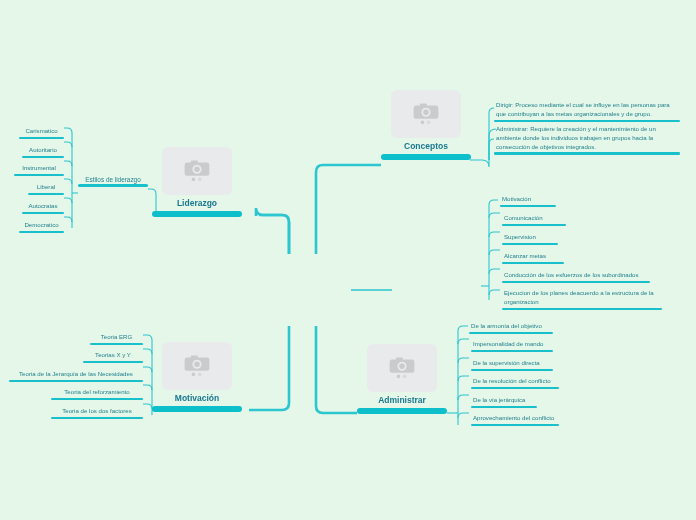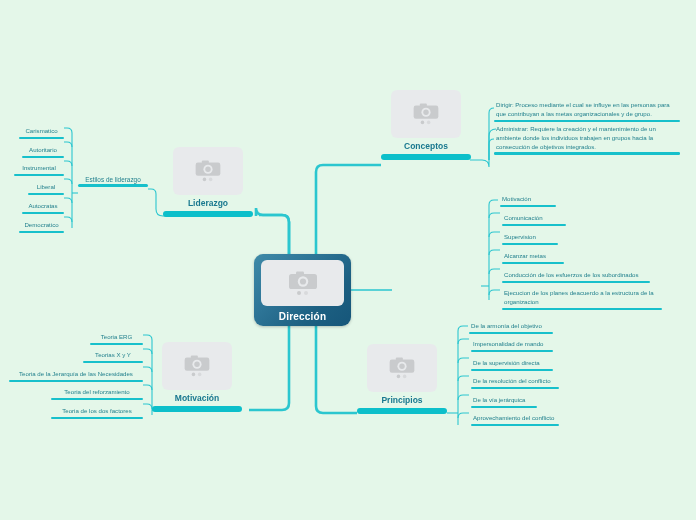--- a/index.html
+++ b/index.html
@@ -191,33 +191,20 @@
       <path d="M161,410 L152,410" stroke-width="1.1"></path>
       <path d="M152,340 L152,415" stroke-width="1.1"></path>
       <path d="M152,340 Q152,335 147,335 L143,335" stroke-width="1.1"></path>
       <path d="M152,354 Q152,349 147,349 L143,349" stroke-width="1.1"></path>
       <path d="M152,372 Q152,367 147,367 L143,367" stroke-width="1.1"></path>
       <path d="M152,390 Q152,385 147,385 L143,385" stroke-width="1.1"></path>
       <path d="M152,409 Q152,404 147,404 L143,404" stroke-width="1.1"></path>
     </g>
   </svg>
 
-  <div class="root-node">
-    <div class="root-thumb">
-      <svg class="cam" width="34" height="27" viewBox="0 0 34 27">
-        <rect x="3" y="4" width="28" height="15" rx="2.6" fill="#c9cbcd"></rect>
-        <rect x="10" y="1.5" width="8" height="3.5" rx="1.2" fill="#c9cbcd"></rect>
-        <circle cx="17" cy="11.5" r="5.2" fill="#e8eaec"></circle>
-        <circle cx="17" cy="11.5" r="3.1" fill="#c9cbcd"></circle>
-        <circle cx="13" cy="23" r="2" fill="#c9cbcd"></circle>
-        <circle cx="20" cy="23" r="2" fill="#d8dadc"></circle>
-      </svg>
-    </div>
-    <div class="root-label">Dirección</div>
-  </div>
 
   <div class="branch" style="left:381px; top:90px; width:90px;">
     <div class="branch-thumb">
       <svg class="cam" width="30" height="24" viewBox="0 0 34 27">
         <rect x="3" y="4" width="28" height="15" rx="2.6" fill="#c9cbcd"></rect>
         <rect x="10" y="1.5" width="8" height="3.5" rx="1.2" fill="#c9cbcd"></rect>
         <circle cx="17" cy="11.5" r="5.2" fill="#e8eaec"></circle>
         <circle cx="17" cy="11.5" r="3.1" fill="#c9cbcd"></circle>
         <circle cx="13" cy="23" r="2" fill="#c9cbcd"></circle>
         <circle cx="20" cy="23" r="2" fill="#d8dadc"></circle>
@@ -266,21 +253,21 @@
     <div class="branch-thumb">
       <svg class="cam" width="30" height="24" viewBox="0 0 34 27">
         <rect x="3" y="4" width="28" height="15" rx="2.6" fill="#c9cbcd"></rect>
         <rect x="10" y="1.5" width="8" height="3.5" rx="1.2" fill="#c9cbcd"></rect>
         <circle cx="17" cy="11.5" r="5.2" fill="#e8eaec"></circle>
         <circle cx="17" cy="11.5" r="3.1" fill="#c9cbcd"></circle>
         <circle cx="13" cy="23" r="2" fill="#c9cbcd"></circle>
         <circle cx="20" cy="23" r="2" fill="#d8dadc"></circle>
       </svg>
     </div>
-    <div class="branch-label">Principios</div>
+    <div class="branch-label">Administrar</div>
     <div class="branch-bar" style="width:90px;"></div>
   </div>
 
   <div class="leaf right" style="left:469px; top:322px; width:84px;">
     <span class="leaf-text">De la armonía del objetivo</span>
     <span class="leaf-bar" style="width:84px;"></span>
   </div>
   <div class="leaf right" style="left:471px; top:340px; width:82px;">
     <span class="leaf-text">Impersonalidad de mando</span>
     <span class="leaf-bar" style="width:82px;"></span>
@@ -295,21 +282,21 @@
   </div>
   <div class="leaf right" style="left:471px; top:396px; width:68px;">
     <span class="leaf-text">De la vía jerárquica</span>
     <span class="leaf-bar" style="width:66px;"></span>
   </div>
   <div class="leaf right" style="left:471px; top:414px; width:88px;">
     <span class="leaf-text">Aprovechamiento del conflicto</span>
     <span class="leaf-bar" style="width:88px;"></span>
   </div>
 
-  <div class="branch" style="left:163px; top:147px; width:90px;">
+  <div class="branch" style="left:152px; top:147px; width:90px;">
     <div class="branch-thumb">
       <svg class="cam" width="30" height="24" viewBox="0 0 34 27">
         <rect x="3" y="4" width="28" height="15" rx="2.6" fill="#c9cbcd"></rect>
         <rect x="10" y="1.5" width="8" height="3.5" rx="1.2" fill="#c9cbcd"></rect>
         <circle cx="17" cy="11.5" r="5.2" fill="#e8eaec"></circle>
         <circle cx="17" cy="11.5" r="3.1" fill="#c9cbcd"></circle>
         <circle cx="13" cy="23" r="2" fill="#c9cbcd"></circle>
         <circle cx="20" cy="23" r="2" fill="#d8dadc"></circle>
       </svg>
     </div>

